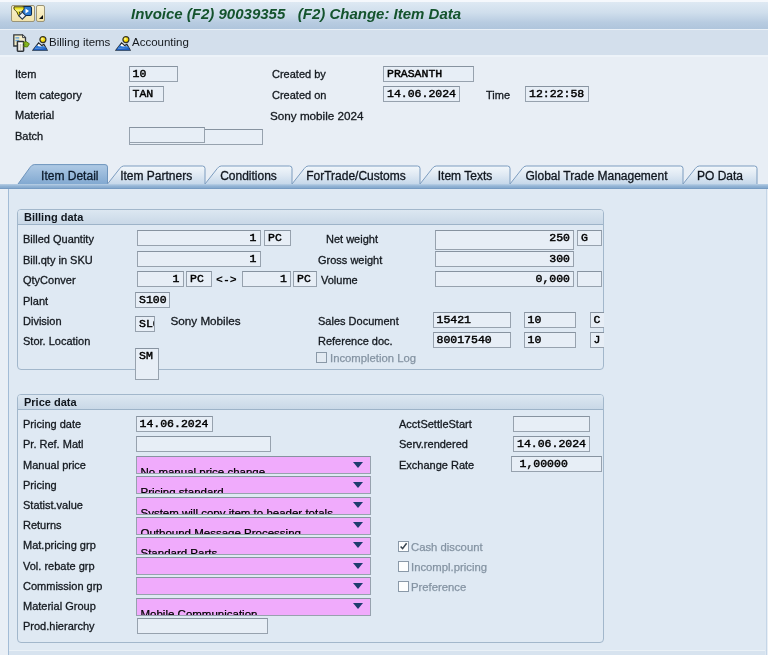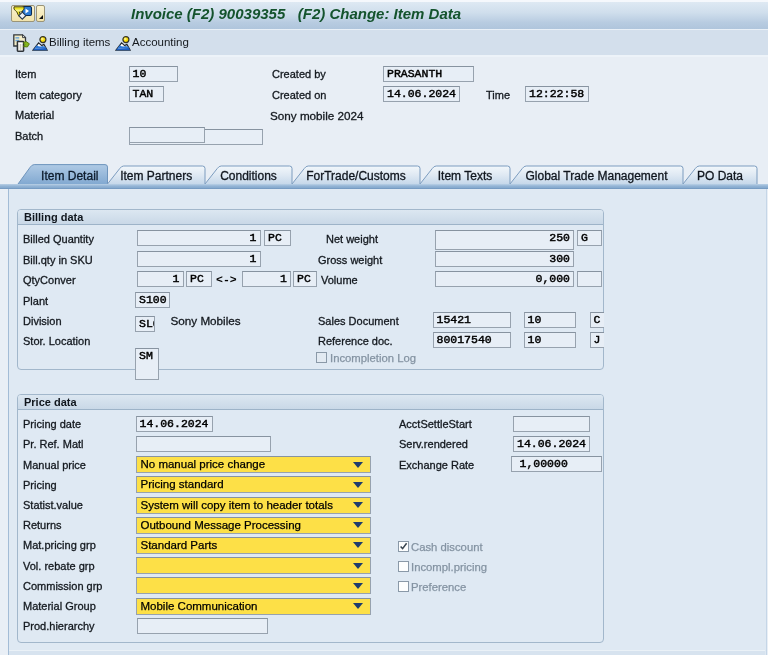--- a/index.html
+++ b/index.html
@@ -4,22 +4,22 @@
 * { margin:0; padding:0; box-sizing:border-box; }
 html,body { width:768px; height:655px; overflow:hidden; }
 body { font-family:"Liberation Sans", sans-serif; background:#E9EFF6; position:relative; }
 .ab { position:absolute; }
 .lbl { position:absolute; font-size:11px; color:#14191f; white-space:nowrap; -webkit-text-stroke:0.3px #14191f; }
 .glbl { position:absolute; font-size:11.3px; color:#8493A2; white-space:nowrap;text-align:right; -webkit-text-stroke:0.25px #8493A2; }
 .inp { position:absolute; background:#E7EEF6; border:1px solid #97A2AE; border-top-color:#8793A0; height:16px;
        font-family:"Liberation Mono", monospace; font-size:11.5px; -webkit-text-stroke:0.45px #000;
        color:#000; line-height:14px; padding:0 3px; white-space:pre; overflow:hidden; }
 .inp.r { text-align:right; }
-.dd { position:absolute; background:#fde047; border:1px solid #97A2AE; border-top-color:#8793A0; height:17px;
-      font-size:11.5px; color:#000; line-height:15.5px; padding:0 4px; white-space:nowrap; overflow:hidden; -webkit-text-stroke:0.25px #000; }
+.dd { position:absolute; background:#f0abfc; border:1px solid #97A2AE; border-top-color:#8793A0; height:17px;
+      font-size:11.5px; color:#000; line-height:15.5px; padding:8px 4px; white-space:nowrap; overflow:hidden; -webkit-text-stroke:0.25px #000; }
 .dd .tri { position:absolute; right:7px; top:4.5px; width:0; height:0;
            border-left:5.5px solid transparent; border-right:5.5px solid transparent;
            border-top:6px solid #1D3C6E; }
 .cb { position:absolute; width:11px; height:11px; background:#FDFEFE; border:1px solid #8A99A8; }
 .gb { position:absolute; border:1px solid #A2B7CB; border-radius:4px; }
 .gbt { position:absolute; left:0; right:0; top:0; height:15px; border-radius:3px 3px 0 0;
        background:linear-gradient(180deg,#DCE7F1,#C9D8E7); border-bottom:1px solid #9DB3C8;
        font-size:11px; font-weight:bold; color:#10161d; line-height:14px; padding-left:6px; }
 </style></head>
 <body>

